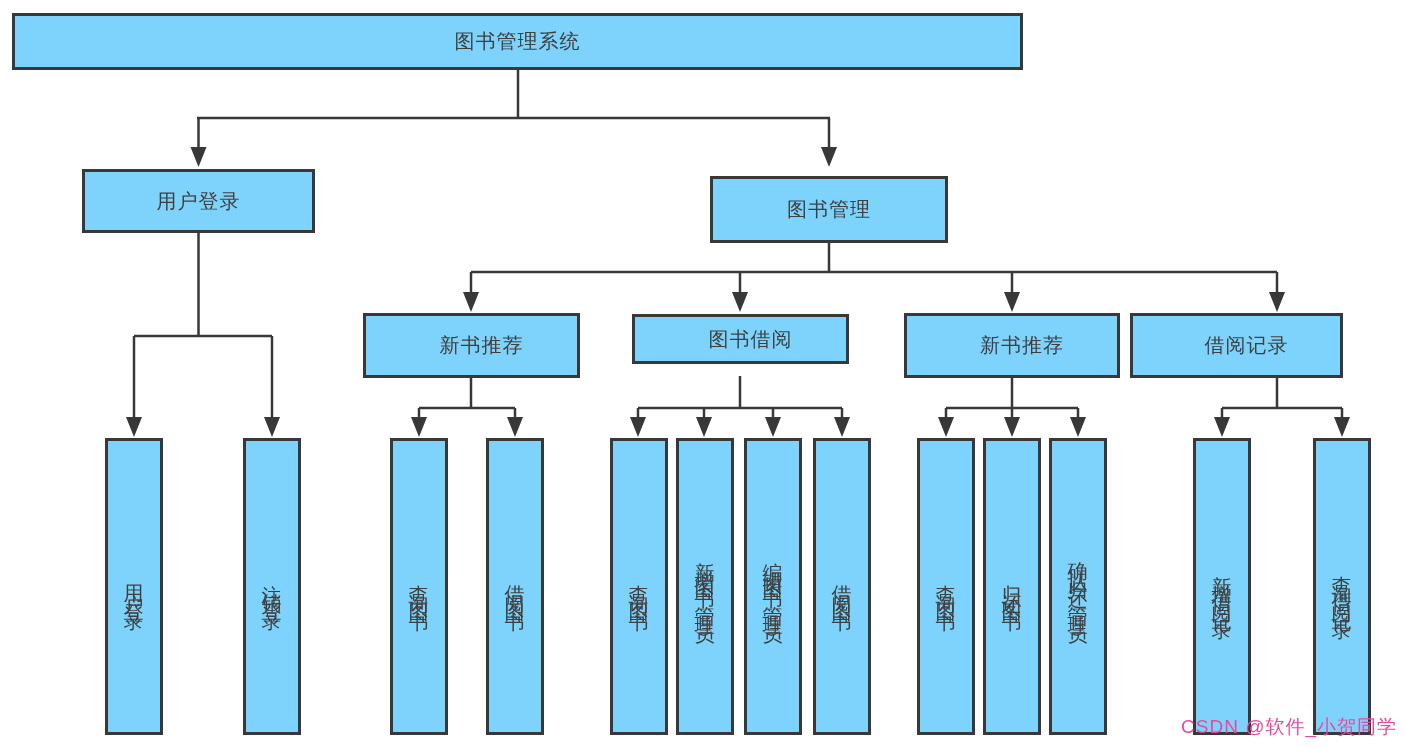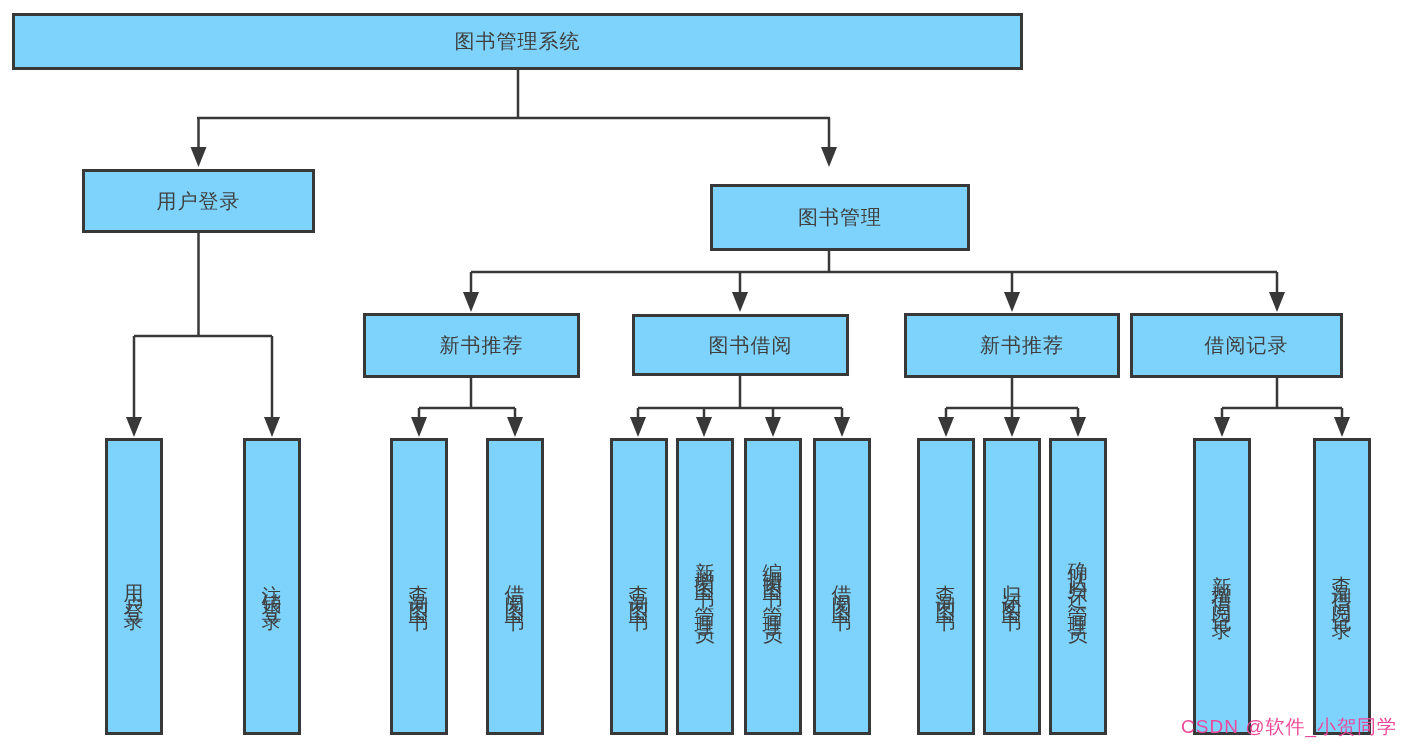--- a/index.html
+++ b/index.html
@@ -24,21 +24,21 @@
     color:#3f3f3f;
   }
   .hlabel{
     font-size:20px;
     letter-spacing:1px;
     white-space:nowrap;
     color:#3f3f3f;
   }
   .root{left:12px;top:13px;width:1011px;height:57px;}
   .lvl2a{left:82px;top:169px;width:233px;height:64px;}
-  .lvl2b{left:710px;top:184px;width:260px;height:67px;font-family:Liberation Mono, monospace;}
+  .lvl2b{left:710px;top:176px;width:238px;height:67px;font-family:Liberation Mono, monospace;}
   .lvl3{top:313px;width:217px;height:65px;padding-left:20px;}
   .tall{
     top:438px;width:58px;height:297px;
   }
   .vtext{
     writing-mode:vertical-rl;
     text-orientation:mixed;
     font-size:20px;
     letter-spacing:9px;
     line-height:1;
@@ -144,21 +144,21 @@
   <div class="box lvl2a">
     <span class="hlabel">用户登录</span>
   </div>
   <div class="box lvl2b">
     <span class="hlabel">图书管理</span>
   </div>
 
   <div class="box lvl3" style="left:363px">
     <span class="hlabel">新书推荐</span>
   </div>
-  <div class="box lvl3" style="left:632px;top:314px;height:62px">
+  <div class="box lvl3" style="left:632px;top:314px;height:50px">
     <span class="hlabel">图书借阅</span>
   </div>
   <div class="box lvl3" style="left:904px;width:216px">
     <span class="hlabel">新书推荐</span>
   </div>
   <div class="box lvl3" style="left:1130px;width:213px">
     <span class="hlabel">借阅记录</span>
   </div>
 
   <div class="box tall" style="left:105px">

